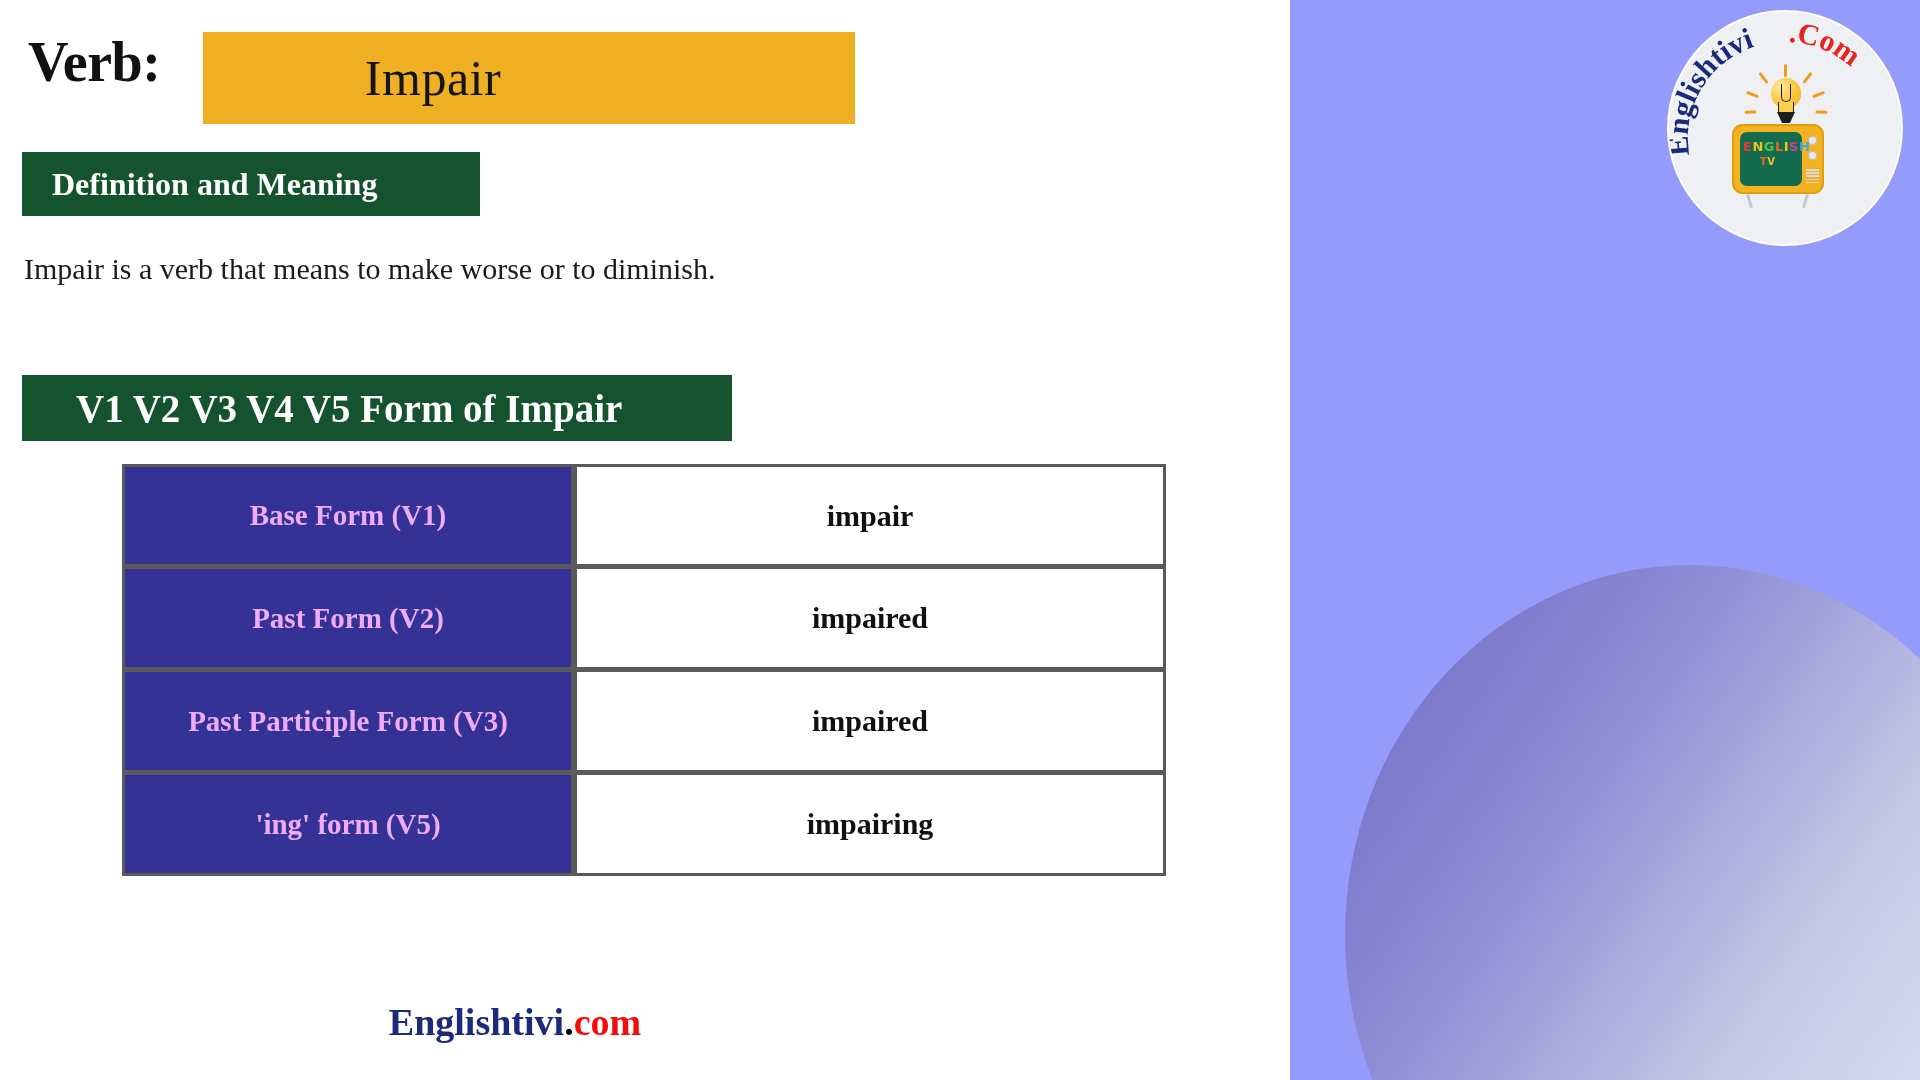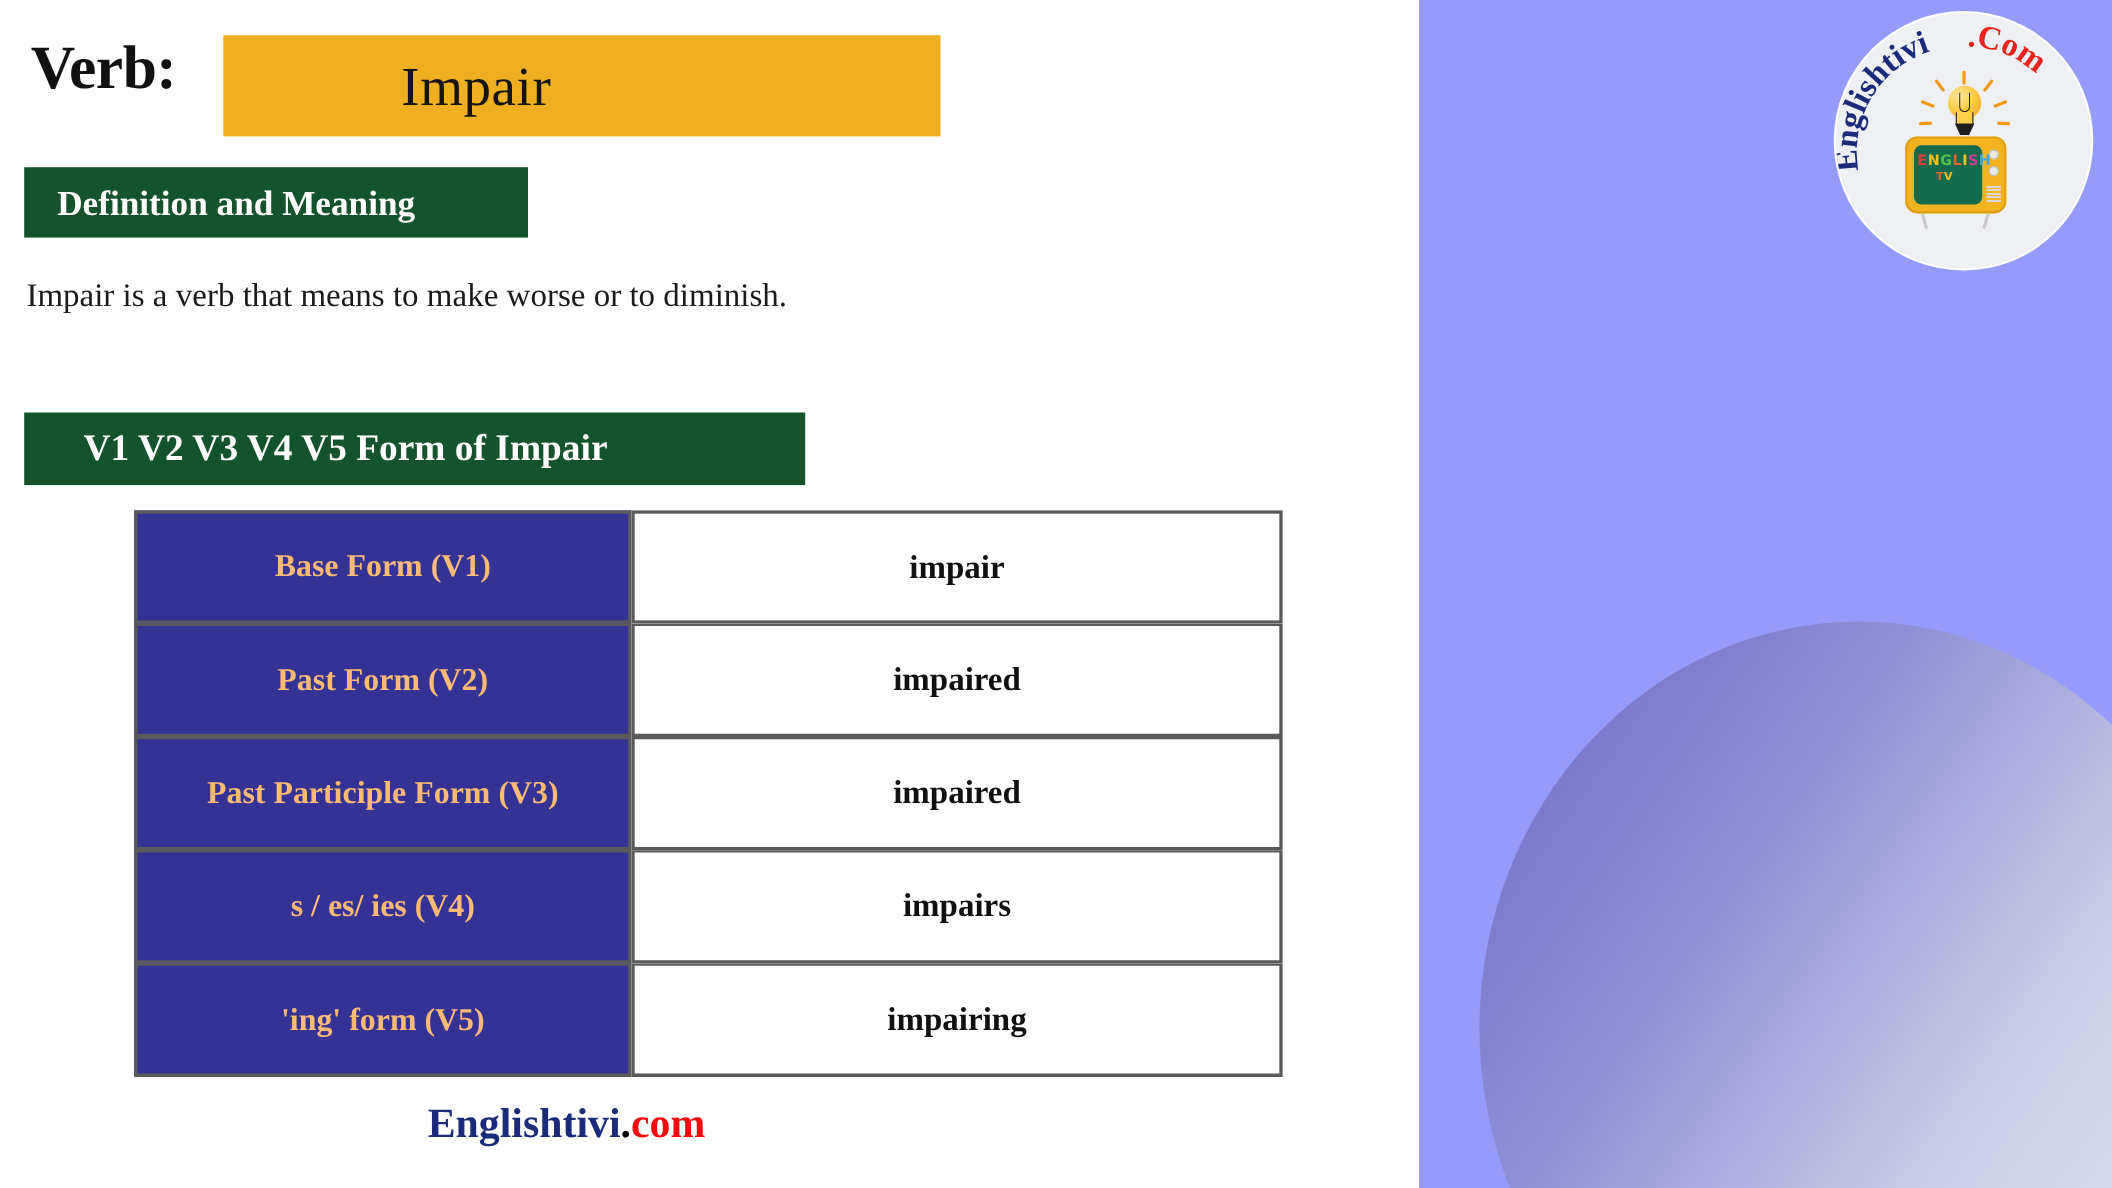--- a/index.html
+++ b/index.html
@@ -105,21 +105,21 @@
     font-size:50px; color:#141414; letter-spacing:0.5px;
   }
 
   .section-tag {
     position:absolute;
     background:#14532d; color:#ffffff;
     display:flex; align-items:center;
     font-weight:bold;
   }
   #tag-definition { left:22px; top:152px; width:458px; height:64px; font-size:32px; padding-left:30px; }
-  #tag-forms      { left:22px; top:375px; width:710px; height:66px; font-size:34px; padding-left:54px; }
+  #tag-forms      { left:22px; top:375px; width:710px; height:66px; font-size:39px; padding-left:54px; }
 
   #definition-text {
     position:absolute; left:24px; top:252px;
     font-size:30px; color:#1a1a1a;
   }
 
   
   #forms-table {
     position:absolute; left:122px; top:464px;
     width:1044px;
@@ -129,21 +129,21 @@
   #forms-table td {
     height:103px;
     border:3px solid #5a5a5a;
     font-weight:bold;
     text-align:center;
     vertical-align:middle;
   }
   #forms-table td.label-cell {
     width:452px;
     background:#353296;
-    color:#fdba74;
+    color:#f0abfc;
     font-size:29px;
   }
   #forms-table td.value-cell {
     width:592px;
     background:#ffffff;
     color:#101010;
     font-size:30px;
   }
   #forms-table tr + tr td { border-top-width:2px; }
 
@@ -231,24 +231,20 @@
     </tr>
     <tr>
       <td class="label-cell">Past Form (V2)</td>
       <td class="value-cell">impaired</td>
     </tr>
     <tr>
       <td class="label-cell">Past Participle Form (V3)</td>
       <td class="value-cell">impaired</td>
     </tr>
     <tr>
-      <td class="label-cell">s / es/ ies (V4)</td>
-      <td class="value-cell">impairs</td>
-    </tr>
-    <tr>
       <td class="label-cell">'ing' form (V5)</td>
       <td class="value-cell">impairing</td>
     </tr>
   </tbody>
 </table>
 
 <div id="footer-brand">
   <span class="navy">Englishtivi</span><span class="dot">.</span><span class="red">com</span>
 </div>
 

